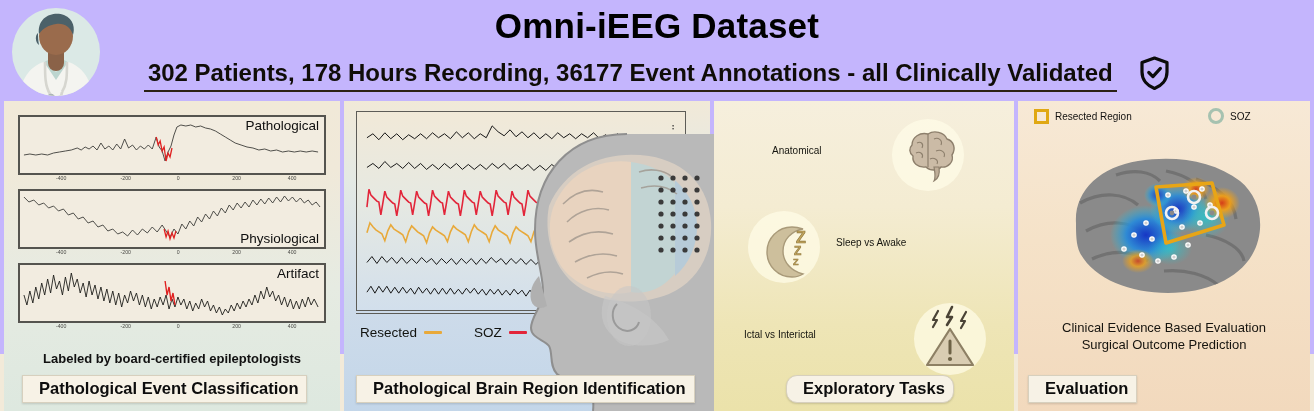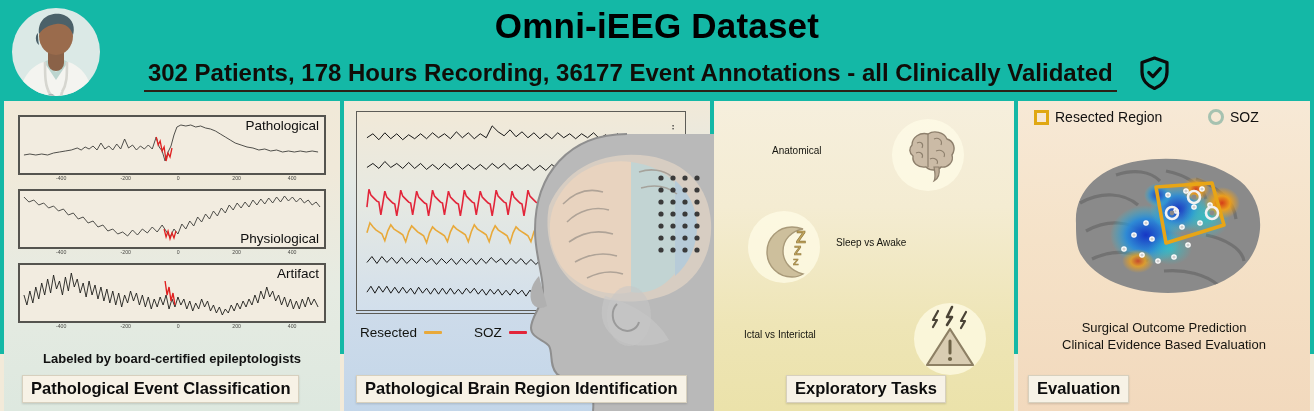--- a/index.html
+++ b/index.html
@@ -2,21 +2,21 @@
 <html><head>
 <meta charset="utf-8">
 <style>
   html,body{margin:0;padding:0;}
   body{
     width:1314px;height:411px;overflow:hidden;
     background:#f2ead9;
     font-family:"Liberation Sans", sans-serif;
     -webkit-font-smoothing:antialiased;
   }
-  #figure{position:relative;width:1314px;height:354px;background:#14b8a6;}
+  #figure{position:relative;width:1314px;height:354px;background:#c4b5fd;}
 
   
   #header{position:absolute;left:0;top:0;width:1314px;height:100px;}
   #doctor-avatar{position:absolute;left:4px;top:2px;width:104px;height:104px;}
   #title{
     position:absolute;left:0;top:6px;width:1314px;text-align:center;
     font-size:35px;font-weight:bold;color:#000;letter-spacing:.2px;
   }
   #subtitle-wrap{
     position:absolute;left:0;top:56px;width:1314px;text-align:center;
@@ -31,26 +31,26 @@
   .panel{position:absolute;top:101px;height:310px;}
   #panel-1{left:4px;width:336px;background:linear-gradient(180deg,#f1e9d8 0%,#f0e9d9 22%,#e6ebe2 60%,#dde8df 100%);}
   #panel-2{left:344px;width:366px;background:linear-gradient(180deg,#f1e9d8 0%,#e4e9e4 26%,#cfdcea 62%,#c3d6e9 100%);text-align:center;}
   #panel-3{left:714px;width:300px;background:linear-gradient(180deg,#f6efdd 0%,#f4ecd2 34%,#eee5b6 72%,#ebe2aa 100%);}
   #panel-4{left:1018px;width:292px;background:linear-gradient(180deg,#f7e9d6 0%,#f5e2c8 45%,#f2d9bd 100%);}
 
   .panel-label{
     position:absolute;bottom:8px;
     background:#f7f2e6;border:1.6px solid #d7d0be;
     font-size:16.5px;font-weight:bold;color:#0d0d0d;
-    padding:3px 8px 4px 8px;white-space:nowrap;
+    padding:3px 8px 4px 16px;white-space:nowrap;
     box-shadow:0 1px 2px rgba(0,0,0,.15);
   }
   #panel-1 .panel-label{left:18px;}
   #panel-2 .panel-label{left:12px;}
-  #panel-3 .panel-label{left:72px;}
+  #panel-3 .panel-label{left:72px;border-radius:11px;}
   #panel-4 .panel-label{left:10px;}
 
   
   .eeg-card{position:absolute;left:14px;width:308px;border:2px solid #55544f;background:#f2ece0;box-sizing:border-box;}
   #eeg-card-0{top:14px;height:60px;}
   #eeg-card-1{top:88px;height:60px;}
   #eeg-card-2{top:162px;height:60px;}
   .eeg-svg{display:block;width:100%;height:100%;}
   .eeg-trace-label{
     position:absolute;right:5px;top:1px;font-size:13.5px;color:#0e0e0e;
@@ -88,21 +88,21 @@
   #task-row-0 .task-label{left:30px;top:26px;}
   #task-row-1{left:14px;top:110px;width:270px;}
   #task-row-1 .task-bubble{left:20px;}
   #task-row-1 .task-label{left:108px;top:26px;}
   #task-row-2{left:20px;top:202px;width:270px;}
   #task-row-2 .task-bubble{left:180px;}
   #task-row-2 .task-label{left:10px;top:26px;}
 
   
   #p4-legend{position:absolute;left:10px;top:6px;width:280px;height:24px;}
-  .p4-leg{position:absolute;top:0;font-size:14px;color:#121110;white-space:nowrap;line-height:20px;}
+  .p4-leg{position:absolute;top:0;font-size:10px;color:#121110;white-space:nowrap;line-height:20px;}
   #p4-leg-resected{left:6px;}
   #p4-leg-soz{left:180px;}
   .p4-sq{display:inline-block;width:15px;height:15px;border:3px solid #e0a813;background:transparent;vertical-align:middle;margin-right:6px;margin-bottom:2px;box-sizing:border-box;}
   .p4-ci{display:inline-block;width:16px;height:16px;border:3px solid #a6c2b0;border-radius:50%;background:transparent;vertical-align:middle;margin-right:6px;margin-bottom:2px;box-sizing:border-box;}
   #p4-brain{position:absolute;left:28px;top:38px;width:238px;height:170px;}
   #p4-caption{position:absolute;left:0;top:218px;width:292px;text-align:center;font-size:13px;color:#16140f;line-height:17px;}
 </style>
 </head>
 <body>
 
@@ -415,20 +415,20 @@
         <circle cx="166" cy="74" r="6"></circle>
       </g>
       <g fill="#8a8a8a">
         <circle cx="148" cy="58" r="2.4"></circle>
         <circle cx="126" cy="74" r="2.4"></circle>
         <circle cx="166" cy="74" r="2.4"></circle>
       </g>
     </svg>
 
     <div id="p4-caption">
+      <div>Clinical Evidence Based Evaluation</div>
       <div>Surgical Outcome Prediction</div>
-      <div>Clinical Evidence Based Evaluation</div>
     </div>
 
     <div class="panel-label">Evaluation</div>
   </div>
 
 </div>
 
 </body></html>

